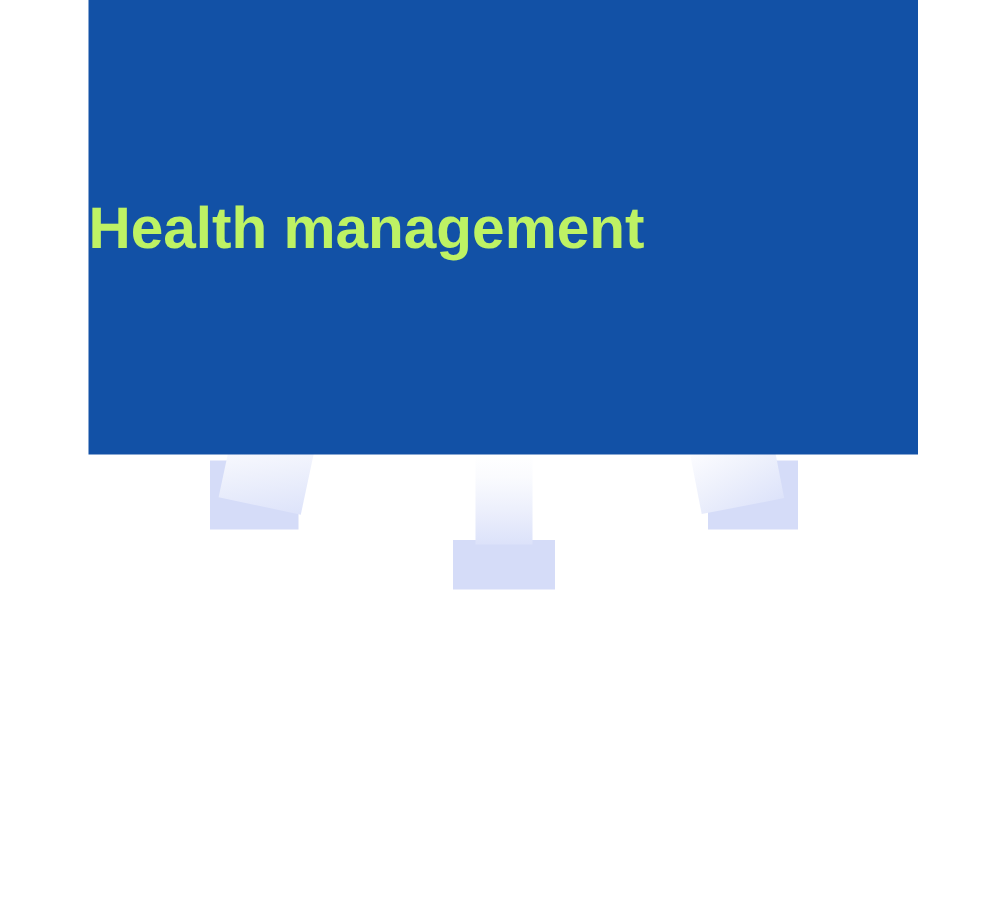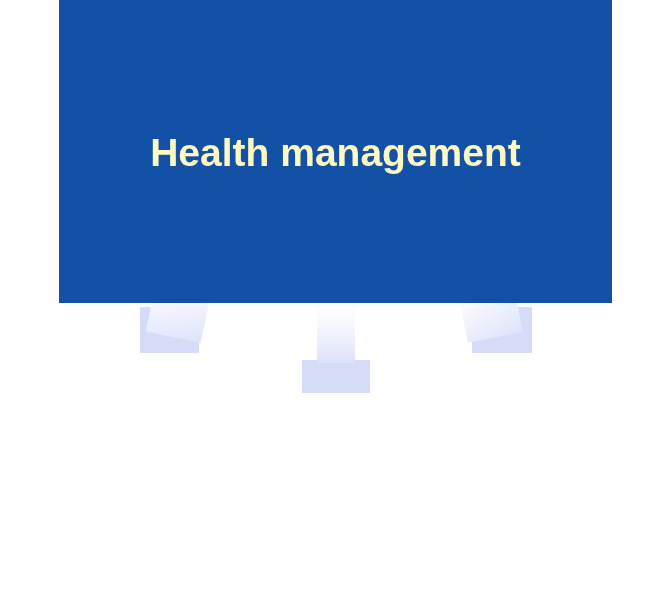--- a/index.html
+++ b/index.html
@@ -30,22 +30,22 @@
     height: 303px;
     background: #1251A6;
     z-index: 5;
   }
 
   .banner-title {
     position: absolute;
     left: 0;
     right: 0;
     top: 131px;
-    text-align: center;
-    color: #fef9c3;
+    text-align: left;
+    color: #bef264;
     font-family: "Liberation Sans", sans-serif;
     font-weight: bold;
     font-size: 39px;
     line-height: 44px;
     letter-spacing: 0px;
     white-space: nowrap;
   }
 
   
   .cluster {

